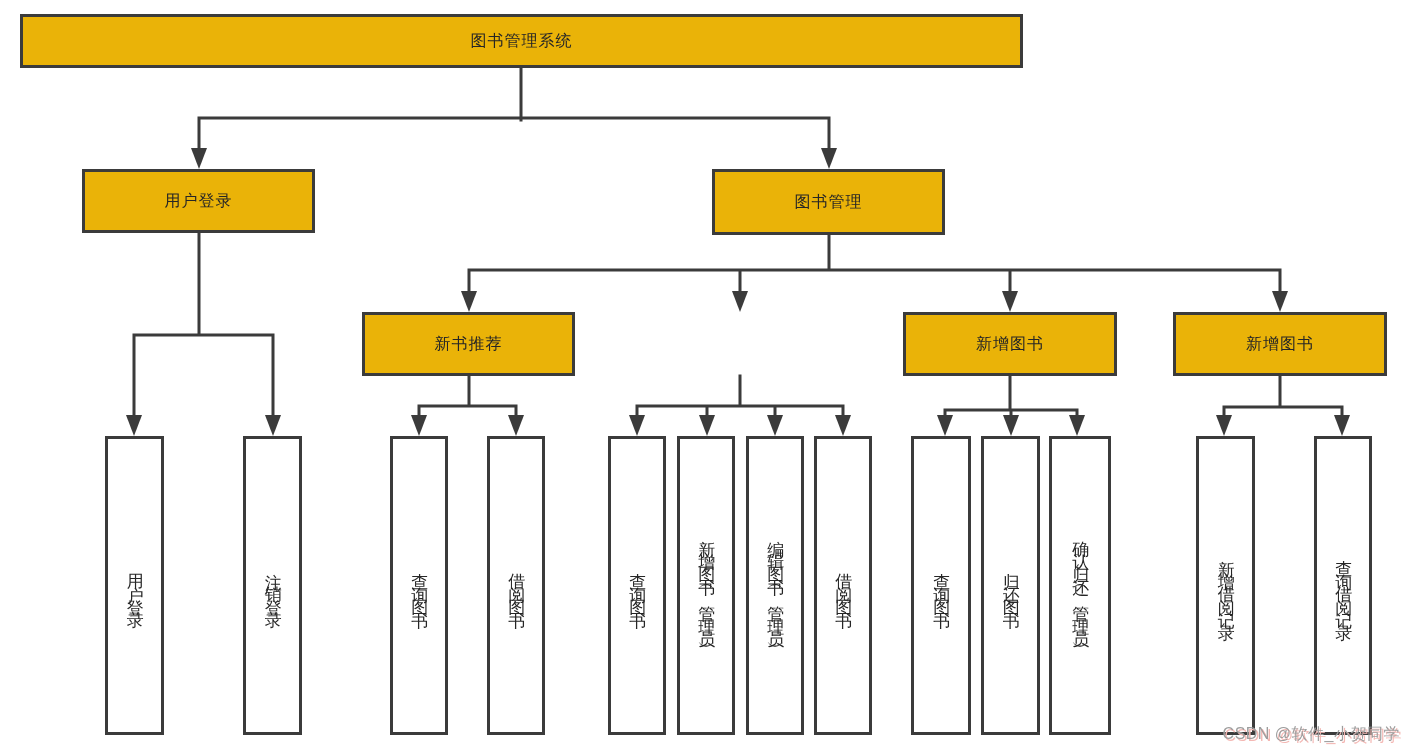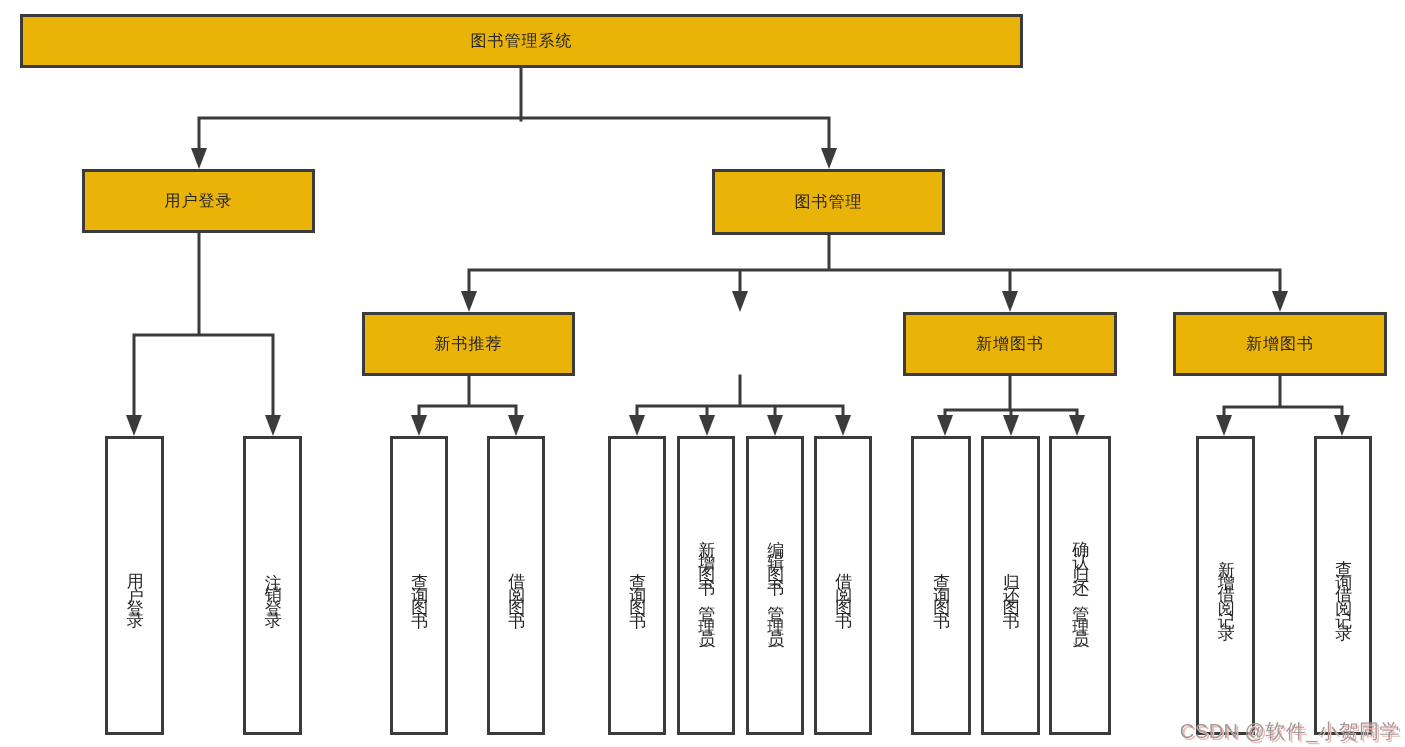--- a/index.html
+++ b/index.html
@@ -39,21 +39,21 @@
     text-orientation:mixed;
     font-size:17px;
     letter-spacing:13px;
     line-height:1.1;
     color:var(--text,#262626);
     white-space:nowrap;
   }
   .watermark{
     position:absolute;
     right:5px;bottom:2px;
-    font-size:20px;
+    font-size:16px;
     letter-spacing:0.5px;
     color:var(--watermark,#9d9d9d);
     text-shadow:2px 2px 0 var(--wmshadow,#f4b8b4);
     z-index:5;
     white-space:nowrap;
   }
 </style>
 </head>
 <body>
 

